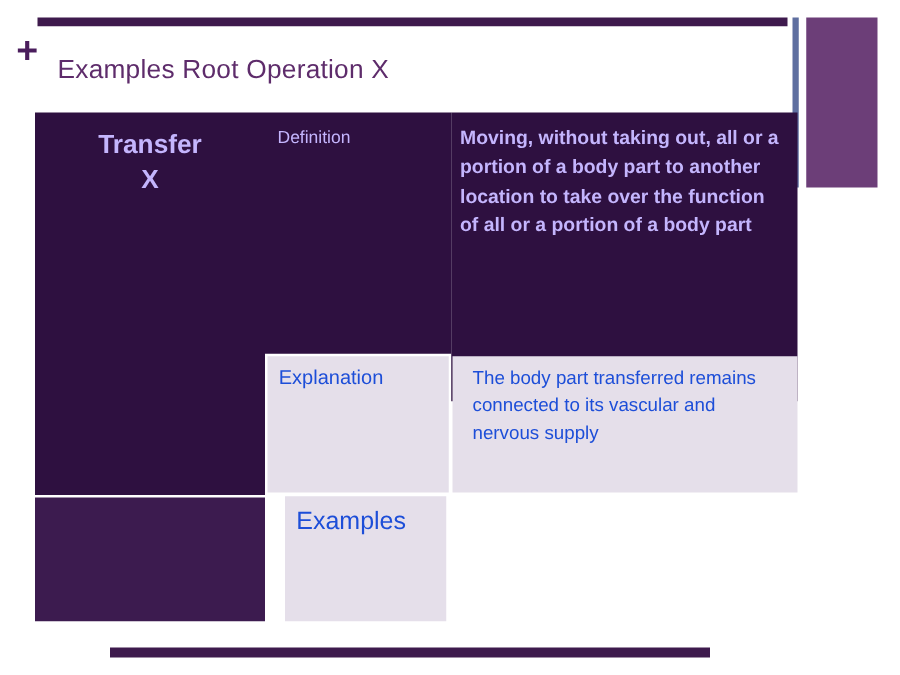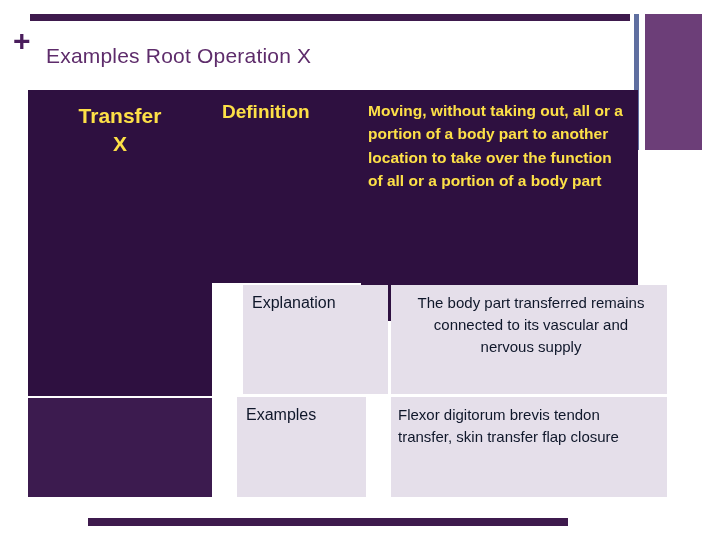--- a/index.html
+++ b/index.html
@@ -54,43 +54,43 @@
     left: 46px; top: 44px;
     font-size: 21px;
     color: #5E2C6B;
     letter-spacing: 0.2px;
   }
   
   .cell {
     position: absolute;
     box-sizing: border-box;
   }
-  .dark { background: #2E1040; color: #fde047; }
+  .dark { background: #2E1040; color: #c4b5fd; }
   .dark-alt { background: #3C1B4F; }
-  .lav { background: #E5DFEA; color: #0f172a; margin-left: 29px; }
+  .lav { background: #E5DFEA; color: #1d4ed8; }
 
   .cell-transfer {
     left: 28px; top: 90px;
     width: 184px; height: 306px;
     text-align: center;
     padding-top: 12px;
     font-size: 21px;
     font-weight: bold;
     line-height: 1.35;
   }
   .cell-col1-bottom {
     left: 28px; top: 398px;
     width: 184px; height: 99px;
   }
   .cell-def-label {
     left: 212px; top: 90px;
     width: 149px; height: 193px;
     padding: 11px 8px 0 10px;
-    font-size: 19px;
-    font-weight: bold;
+    font-size: 14px;
+    font-weight: normal;
   }
   .cell-def-text {
     left: 361px; top: 90px;
     width: 277px; height: 231px;
     padding: 9px 10px 0 7px;
     font-size: 15.5px;
     font-weight: bold;
     line-height: 1.5;
   }
   .cell-exp-label {
@@ -98,27 +98,26 @@
     width: 145px; height: 109px;
     padding: 9px 6px 0 9px;
     font-size: 16px;
   }
   .cell-exp-text {
     left: 362px; top: 285px;
     width: 276px; height: 109px;
     padding: 7px 12px 0 16px;
     font-size: 15px;
     line-height: 1.45;
-    text-align: center;
   }
   .cell-exa-label {
-    left: 208px; top: 397px;
+    left: 228px; top: 397px;
     width: 129px; height: 100px;
     padding: 9px 6px 0 9px;
-    font-size: 16px;
+    font-size: 20px;
   }
   .cell-exa-text {
     left: 362px; top: 397px;
     width: 276px; height: 100px;
     padding: 7px 12px 0 7px;
     font-size: 15px;
     line-height: 1.45;
   }
 </style>
 </head>
@@ -140,15 +139,14 @@
   </div>
   <div class="cell dark dark-alt cell-col1-bottom"></div>
 
   <div class="cell dark cell-def-label">Definition</div>
   <div class="cell dark cell-def-text">Moving, without taking out, all or a portion of a body part to another location to take over the function of all or a portion of a body part</div>
 
   <div class="cell lav cell-exp-label">Explanation</div>
   <div class="cell lav cell-exp-text">The body part transferred remains connected to its vascular and nervous supply</div>
 
   <div class="cell lav cell-exa-label">Examples</div>
-  <div class="cell lav cell-exa-text">Flexor digitorum brevis tendon transfer, skin transfer flap closure</div>
 
 </div>
 
 </body></html>

